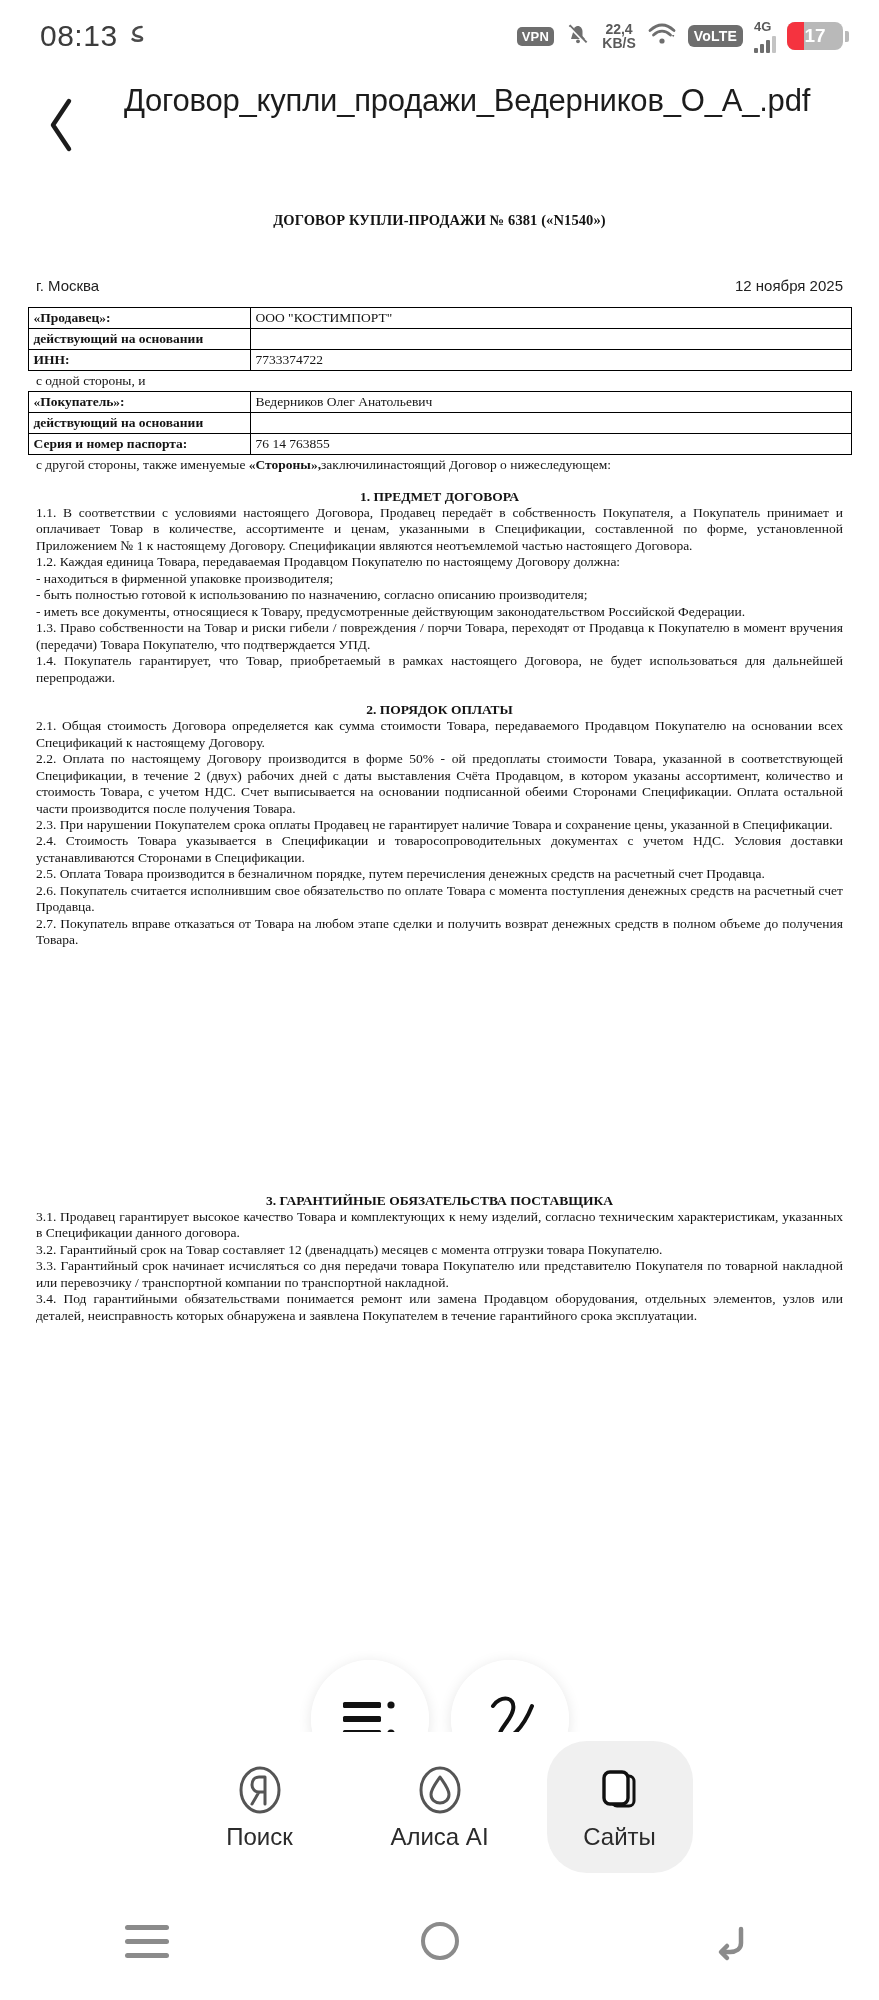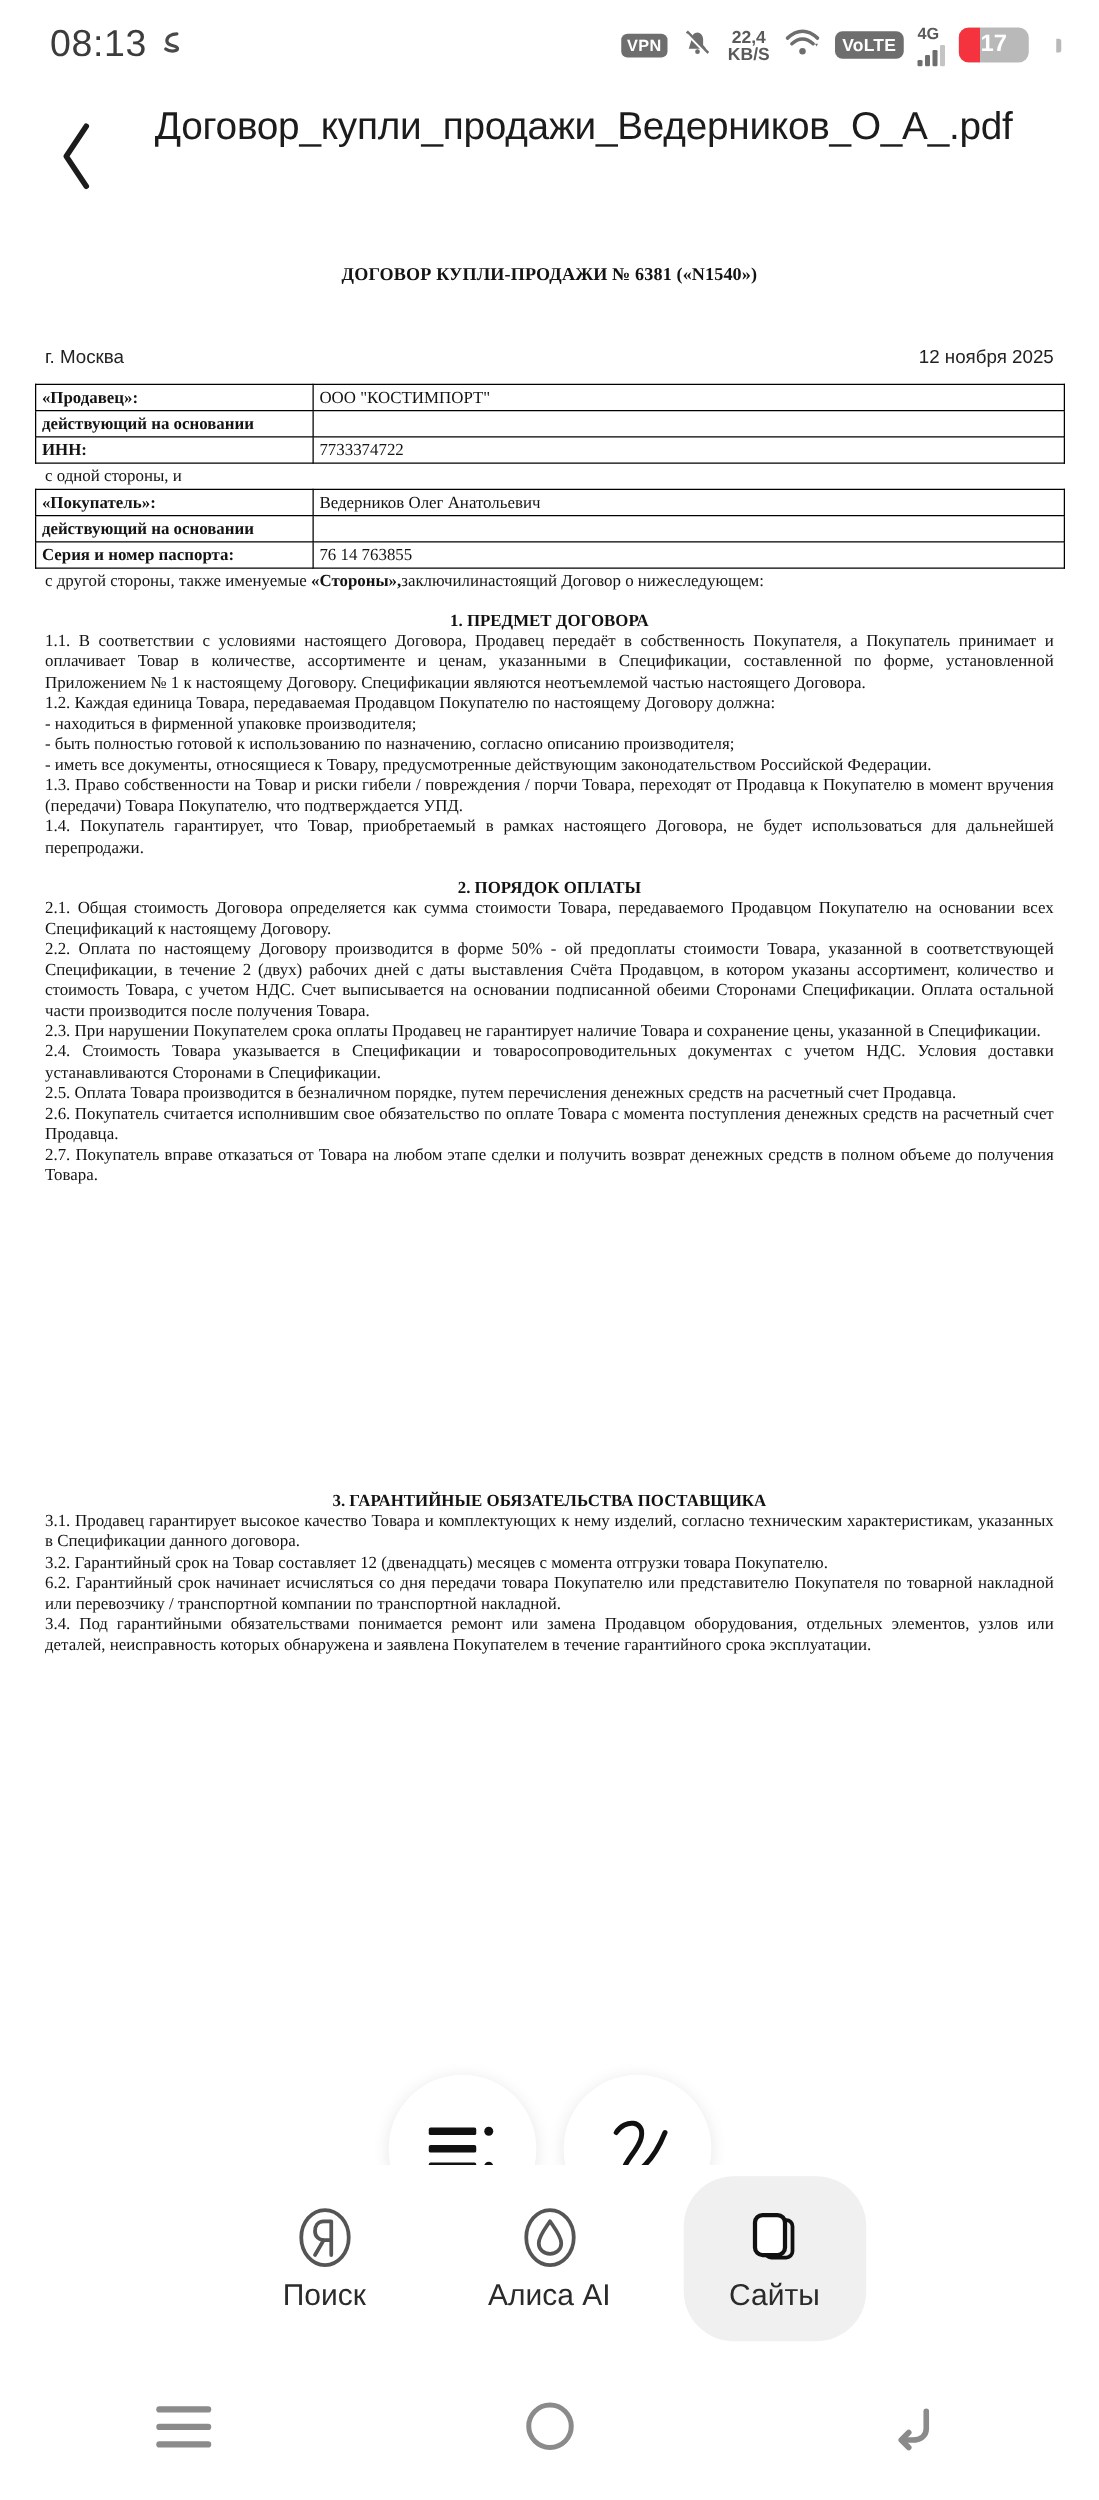--- a/index.html
+++ b/index.html
@@ -169,21 +169,21 @@
         <span style="display:flex;flex-direction:column;align-items:flex-start;">
           <span class="sb-4g">4G</span>
           <span class="sig-bars">
             <i style="height:5px"></i>
               <i style="height:9px"></i>
               <i style="height:13px"></i>
               <i style="height:17px;background:#c4c4c4"></i>
           </span>
         </span>
       </span>
-      <span style="display:flex;align-items:center;gap:20px;">
+      <span style="display:flex;align-items:center;">
         <span class="battery">
           <span class="fill"></span>
           <span class="lvl">17</span>
         </span>
         <span class="battery-cap"></span>
       </span>
     </div>
   </div>
 
   <div class="titlebar">
@@ -258,21 +258,21 @@
     <div class="para">2.4. Стоимость Товара указывается в Спецификации и товаросопроводительных документах с учетом НДС. Условия доставки устанавливаются Сторонами в Спецификации.</div>
     <div class="para">2.5. Оплата Товара производится в безналичном порядке, путем перечисления денежных средств на расчетный счет Продавца.</div>
     <div class="para">2.6. Покупатель считается исполнившим свое обязательство по оплате Товара с момента поступления денежных средств на расчетный счет Продавца.</div>
     <div class="para">2.7. Покупатель вправе отказаться от Товара на любом этапе сделки и получить возврат денежных средств в полном объеме до получения Товара.</div>
 
     <div class="gap-block"></div>
 
     <div class="sec-title">3. ГАРАНТИЙНЫЕ ОБЯЗАТЕЛЬСТВА ПОСТАВЩИКА</div>
     <div class="para">3.1. Продавец гарантирует высокое качество Товара и комплектующих к нему изделий, согласно техническим характеристикам, указанных в Спецификации данного договора.</div>
     <div class="para">3.2. Гарантийный срок на Товар составляет 12 (двенадцать) месяцев с момента отгрузки товара Покупателю.</div>
-    <div class="para">6.2. Гарантийный срок начинает исчисляться со дня передачи товара Покупателю или представителю Покупателя по товарной накладной или перевозчику / транспортной компании по транспортной накладной.</div>
+    <div class="para">3.3. Гарантийный срок начинает исчисляться со дня передачи товара Покупателю или представителю Покупателя по товарной накладной или перевозчику / транспортной компании по транспортной накладной.</div>
     <div class="para">3.4. Под гарантийными обязательствами понимается ремонт или замена Продавцом оборудования, отдельных элементов, узлов или деталей, неисправность которых обнаружена и заявлена Покупателем в течение гарантийного срока эксплуатации.</div>
   </div>
 
   <div class="float-row">
     <div class="float-btn">
       <svg width="62" height="50" viewBox="0 0 62 50">
         <rect x="4" y="8" width="38" height="6" rx="1.5" fill="#111"></rect>
         <rect x="4" y="22" width="38" height="6" rx="1.5" fill="#111"></rect>
         <rect x="4" y="36" width="38" height="6" rx="1.5" fill="#111"></rect>
         <circle cx="52" cy="11" r="3.6" fill="#111"></circle>

